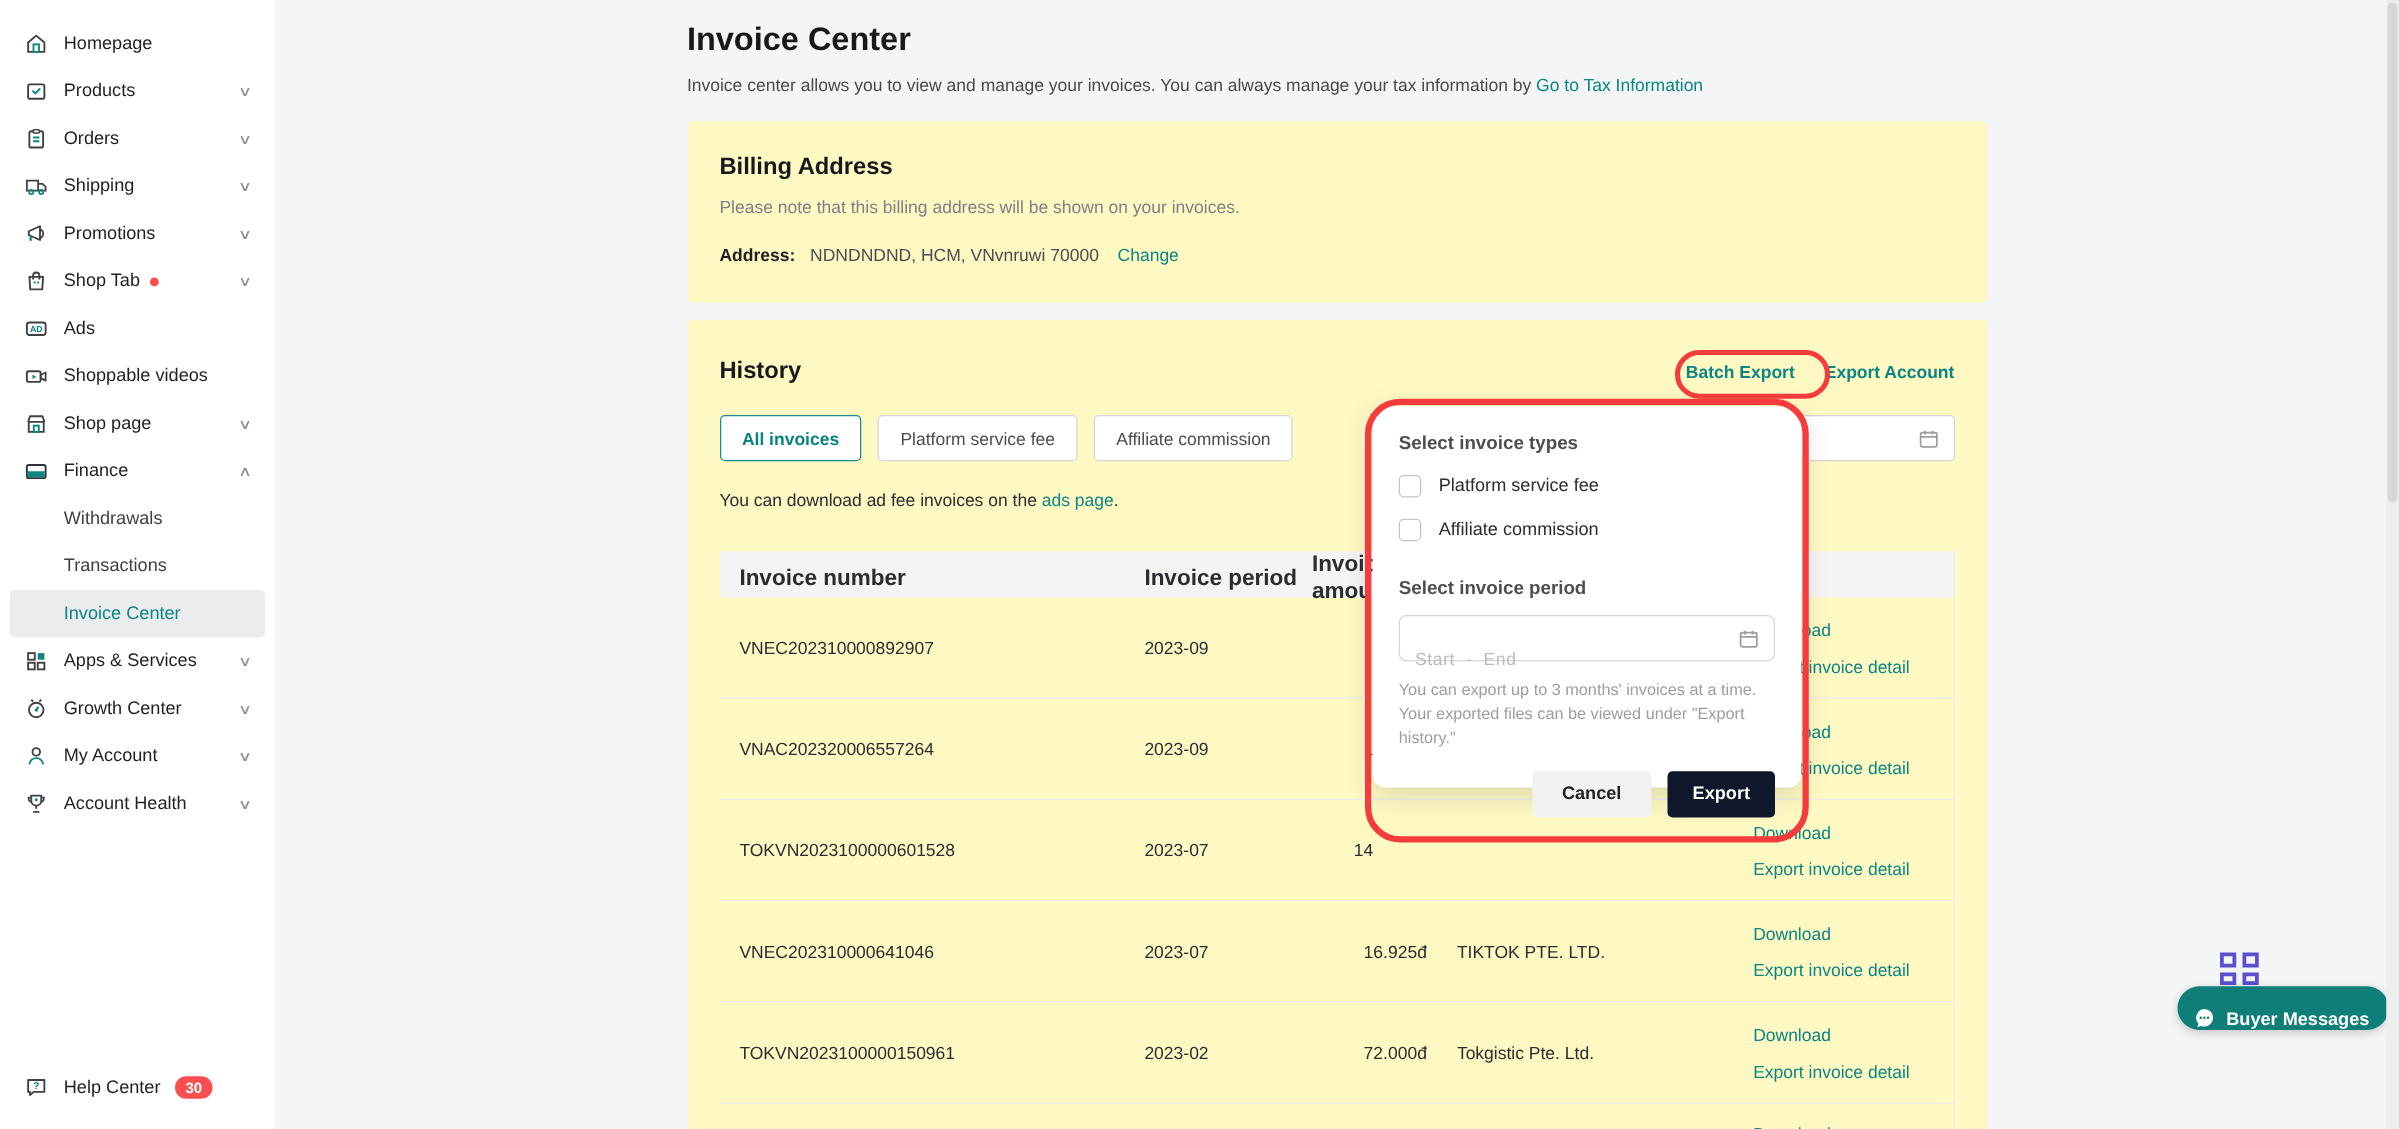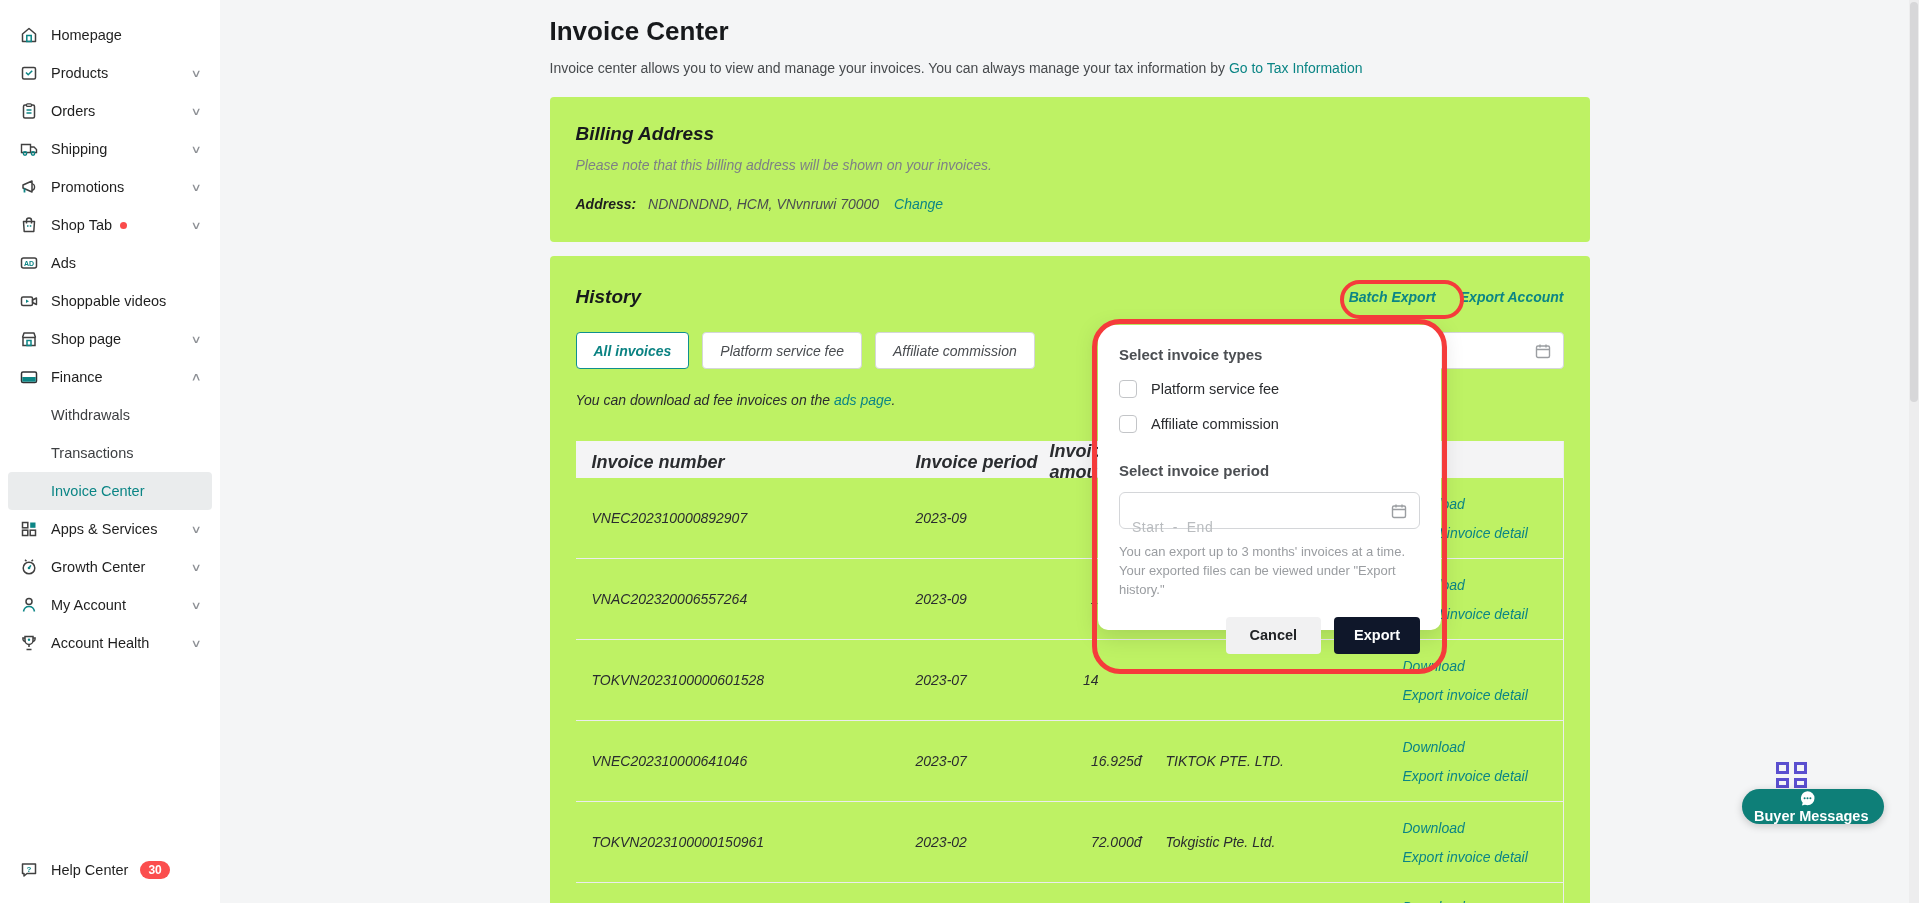--- a/index.html
+++ b/index.html
@@ -25,21 +25,21 @@
     border-radius:10px; padding:2px 8px; line-height:14px; }
 
   
   .main { position:absolute; left:220px; top:0; width:1699px; height:903px; }
   .content { width:1040px; margin:0 auto; padding-top:16px; }
   .page-title { font-size:26px; font-weight:700; color:#17191c; }
   .page-sub { margin-top:13px; font-size:14px; color:#474a4d; }
   a.link { color:#0b8585; text-decoration:none; cursor:pointer; }
   .page-sub a.link { font-weight:500; }
 
-  .card { background:#bef264; border-radius:4px;font-style:italic; }
+  .card { background:#fef9c3; border-radius:4px; }
   .card-billing { margin-top:21px; padding:26px 26px 30px; }
   .card-billing h2 { font-size:19px; font-weight:700; color:#17191c; }
   .billing-note { margin-top:12px; font-size:14px; color:#7d8085; }
   .address-row { margin-top:23px; font-size:14px; color:#4a4d50; }
   .address-row b { color:#1f1f1f; margin-right:8px; }
   .address-row .link { margin-left:11px; }
 
   .card-history { margin-top:14px; padding:0 26px; position:relative; height:660px; }
   .hist-head { display:flex; align-items:center; padding-top:30px; }
   .hist-head h2 { font-size:19px; font-weight:700; color:#17191c; }
@@ -92,23 +92,23 @@
   
   .anno { position:absolute; border:4px solid #f53b3b; pointer-events:none; z-index:30; }
   .anno-oval { left:1340px; top:280px; width:124px; height:39px; border-radius:20px; }
   .anno-box { left:1092px; top:319px; width:355px; height:355px; border-radius:28px; border-width:5px; }
 
   
   .bm-grid { position:absolute; left:1776px; top:762px; width:34px; height:28px; z-index:25;
     display:grid; grid-template-columns:13px 13px; grid-template-rows:12px 10px; gap:4px 5px; }
   .bm-grid span { border:3px solid #5a4fcf; display:block; }
   .bm-pill { position:absolute; left:1742px; top:789px; height:35px; z-index:26;
-    background:#0e7f78; color:#fff; border-radius:18px; display:flex; align-items:center;
+    background:#0e7f78; color:#fff; border-radius:18px; display:flex; align-items:flex-end;
     padding:0 16px 0 12px; font-size:14.5px; font-weight:600; cursor:pointer;
-    box-shadow:0 2px 8px rgba(0,0,0,.2);flex-direction:column; }
+    box-shadow:0 2px 8px rgba(0,0,0,.2); }
   .bm-pill .ic { margin-right:8px; display:flex; }
 
   
   .sb-track { position:absolute; right:0; top:0; width:10px; height:903px; background:#ededee; z-index:40; }
   .sb-thumb { position:absolute; right:1px; top:2px; width:8px; height:400px; background:#d7d7d9; border-radius:4px; }
 
   svg { display:block; }
 </style>
 </head>
 <body>

